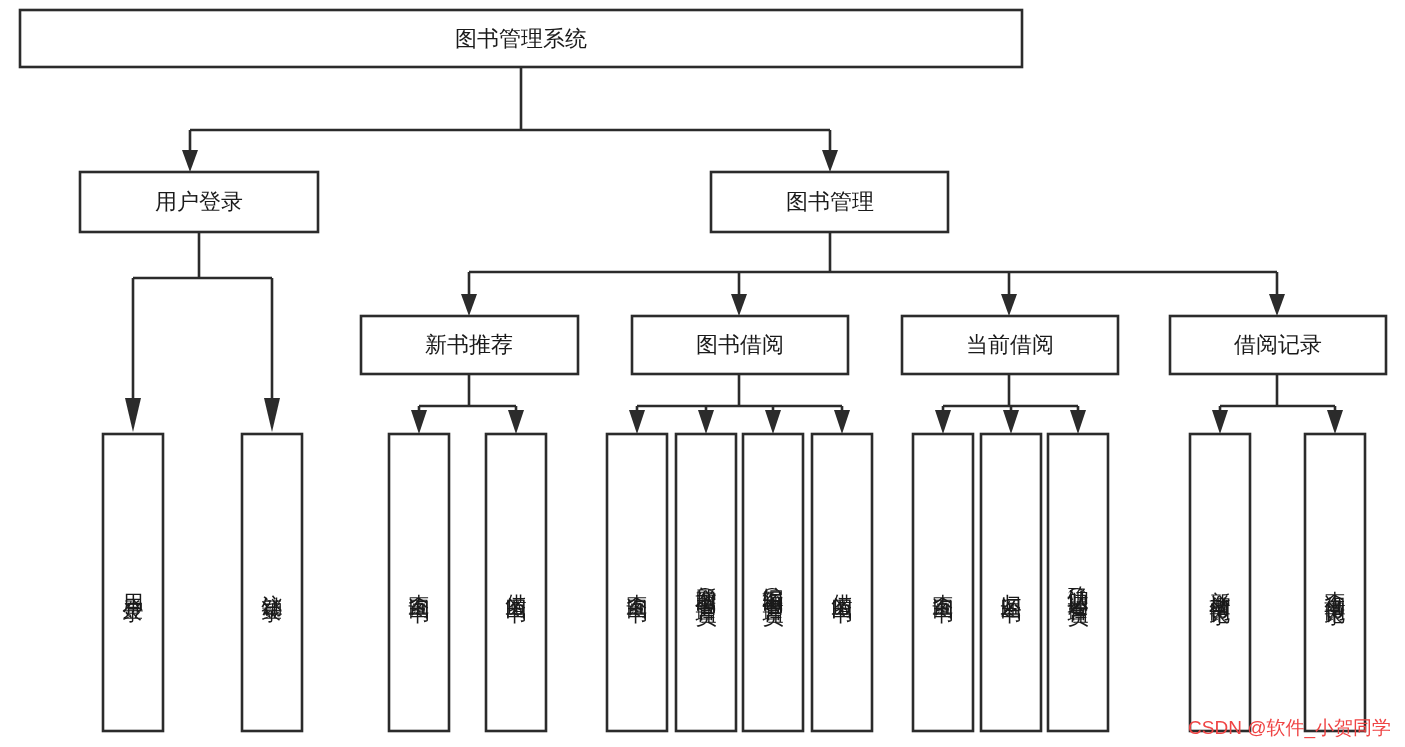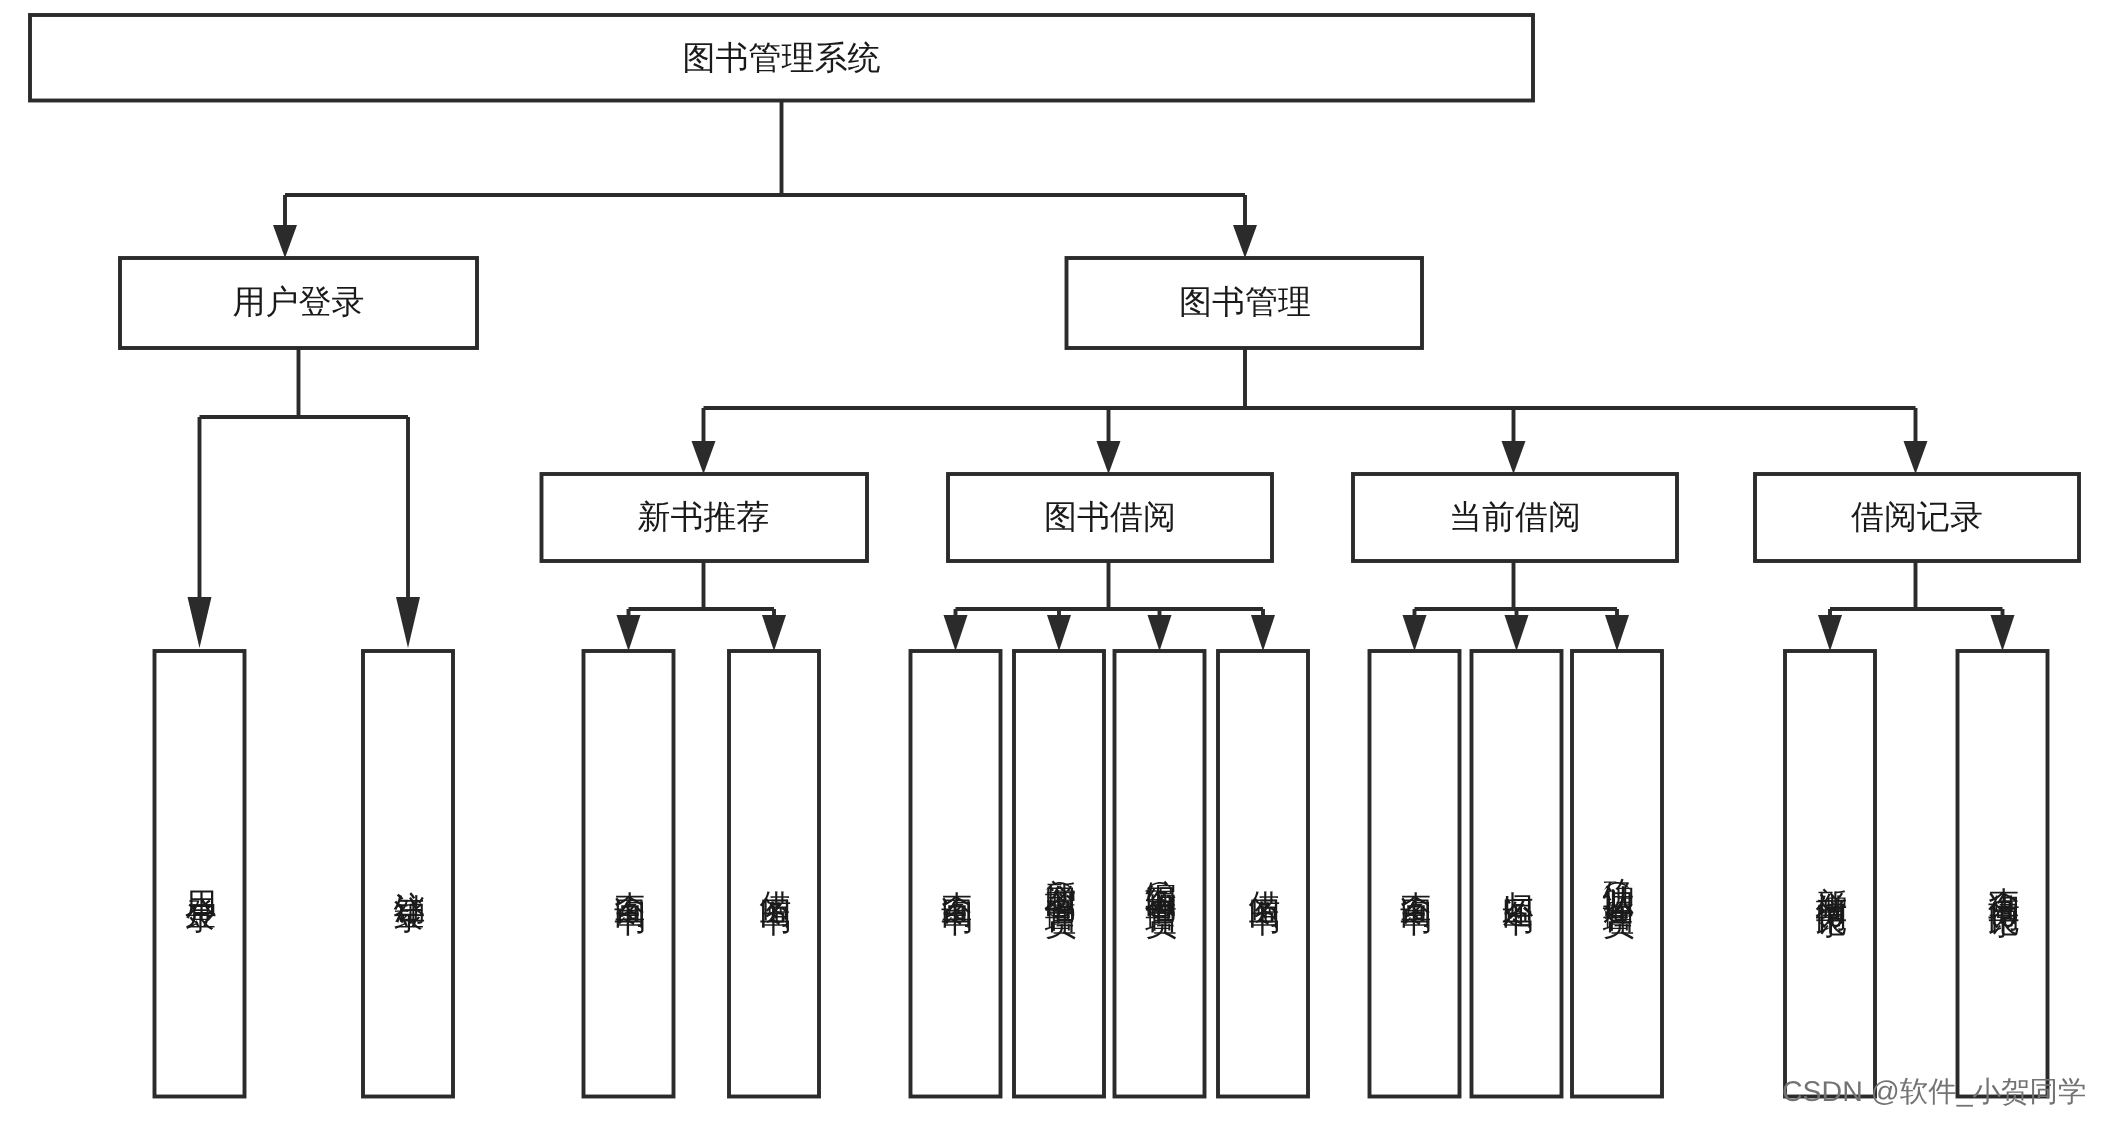--- a/index.html
+++ b/index.html
@@ -63,21 +63,21 @@
     text-align: center;
     white-space: nowrap;
     user-select: none;
   }
   .watermark {
     position: absolute;
     right: 14px;
     bottom: 6px;
     font-family: "Liberation Sans", "DejaVu Sans", sans-serif;
     font-size: 19px;
-    color: #737373;
+    color: #ef4444;
     white-space: nowrap;
     user-select: none;
   }
 </style>
 </head>
 <body>
 
 <div id="stage">
 
   <svg id="diagram-svg" viewBox="0 0 1405 747">

